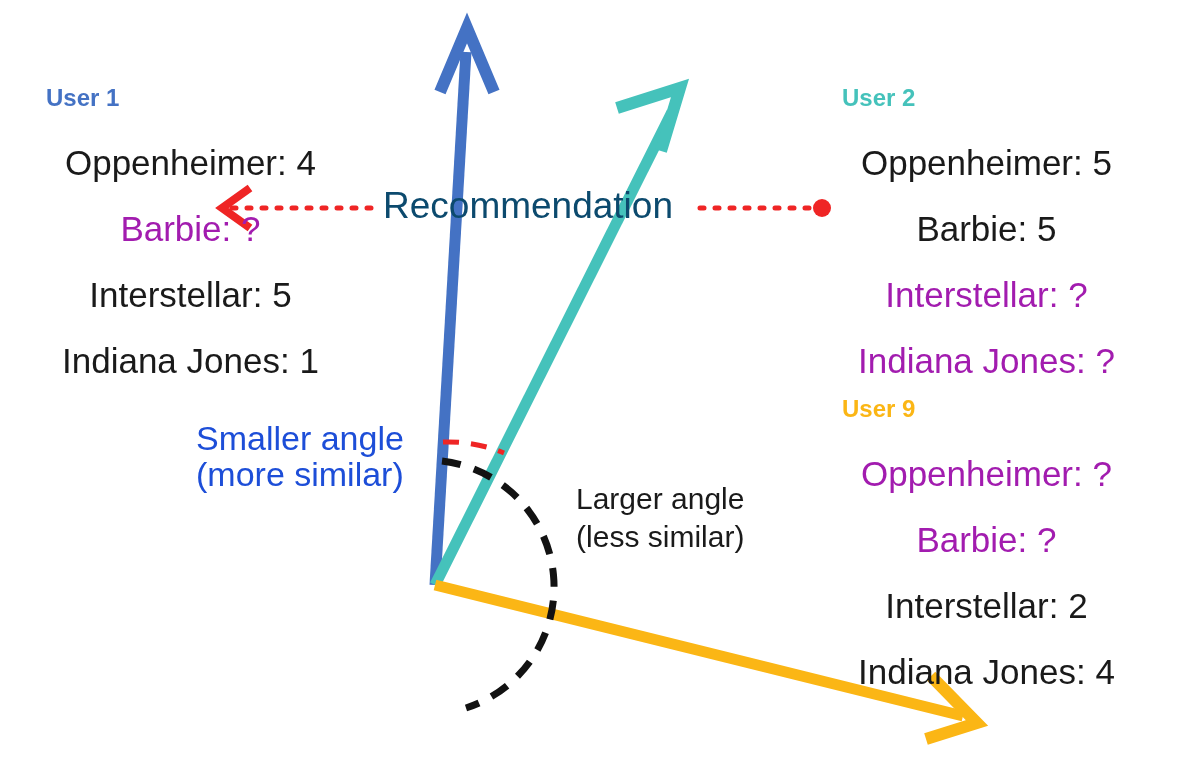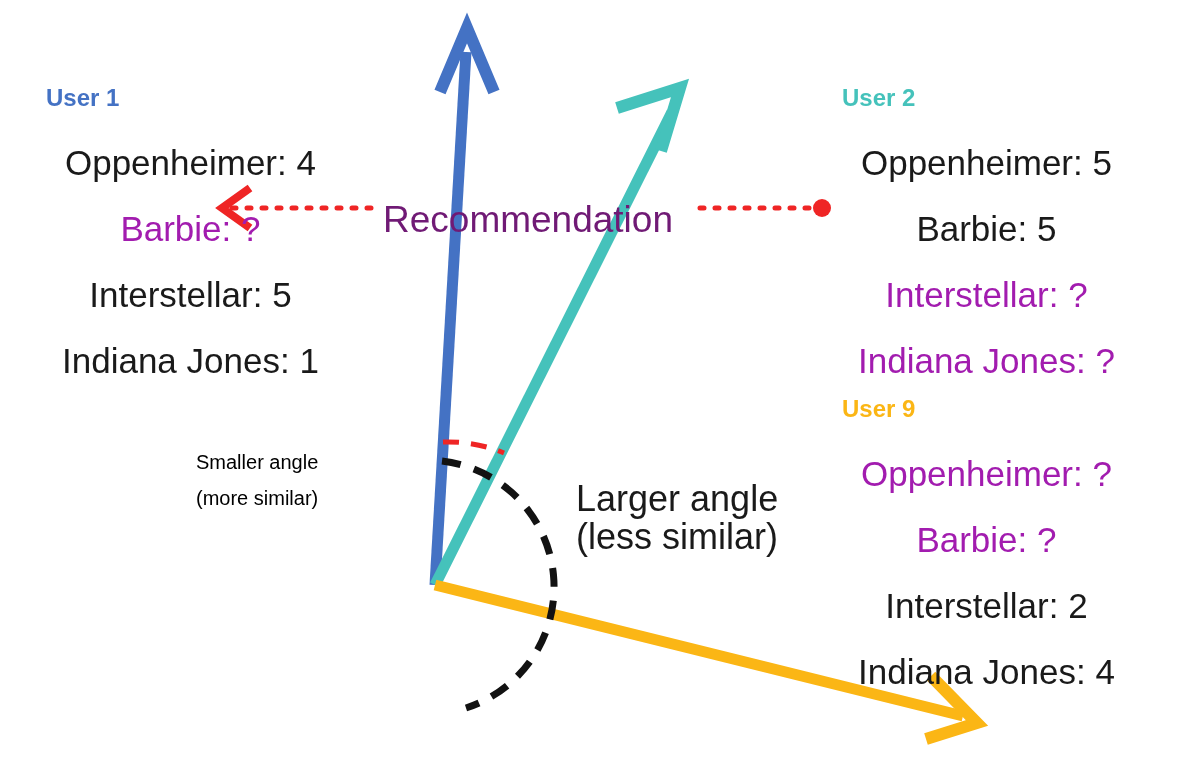--- a/index.html
+++ b/index.html
@@ -43,41 +43,41 @@
   .rating-line.unknown {
     color: #a21caf;
   }
   #user1-block { left: 46px;  top: 74px; }
   #user2-block { left: 842px; top: 74px; }
   #user3-block { left: 842px; top: 385px; }
 
   #rec-label {
     position: absolute;
     left: 383px;
-    top: 196px;
+    top: 182px;
     font-size: 37px;
     line-height: 48px;
-    color: #701a75;
+    color: #0c4a6e;
     white-space: nowrap;
     text-align: center;
   }
   #smaller-angle-label {
     position: absolute;
     left: 196px;
-    top: 444px;
-    font-size: 20px;
+    top: 420px;
+    font-size: 34px;
     line-height: 36px;
-    color: #000000;
+    color: #1d4ed8;
     white-space: nowrap;
   }
   #larger-angle-label {
     position: absolute;
     left: 576px;
     top: 480px;
-    font-size: 36px;
+    font-size: 30px;
     line-height: 38px;
     color: #1a1a1a;
     white-space: nowrap;
     text-align: center;
   }
 </style>
 </head>
 <body>
 
 <div id="stage">

